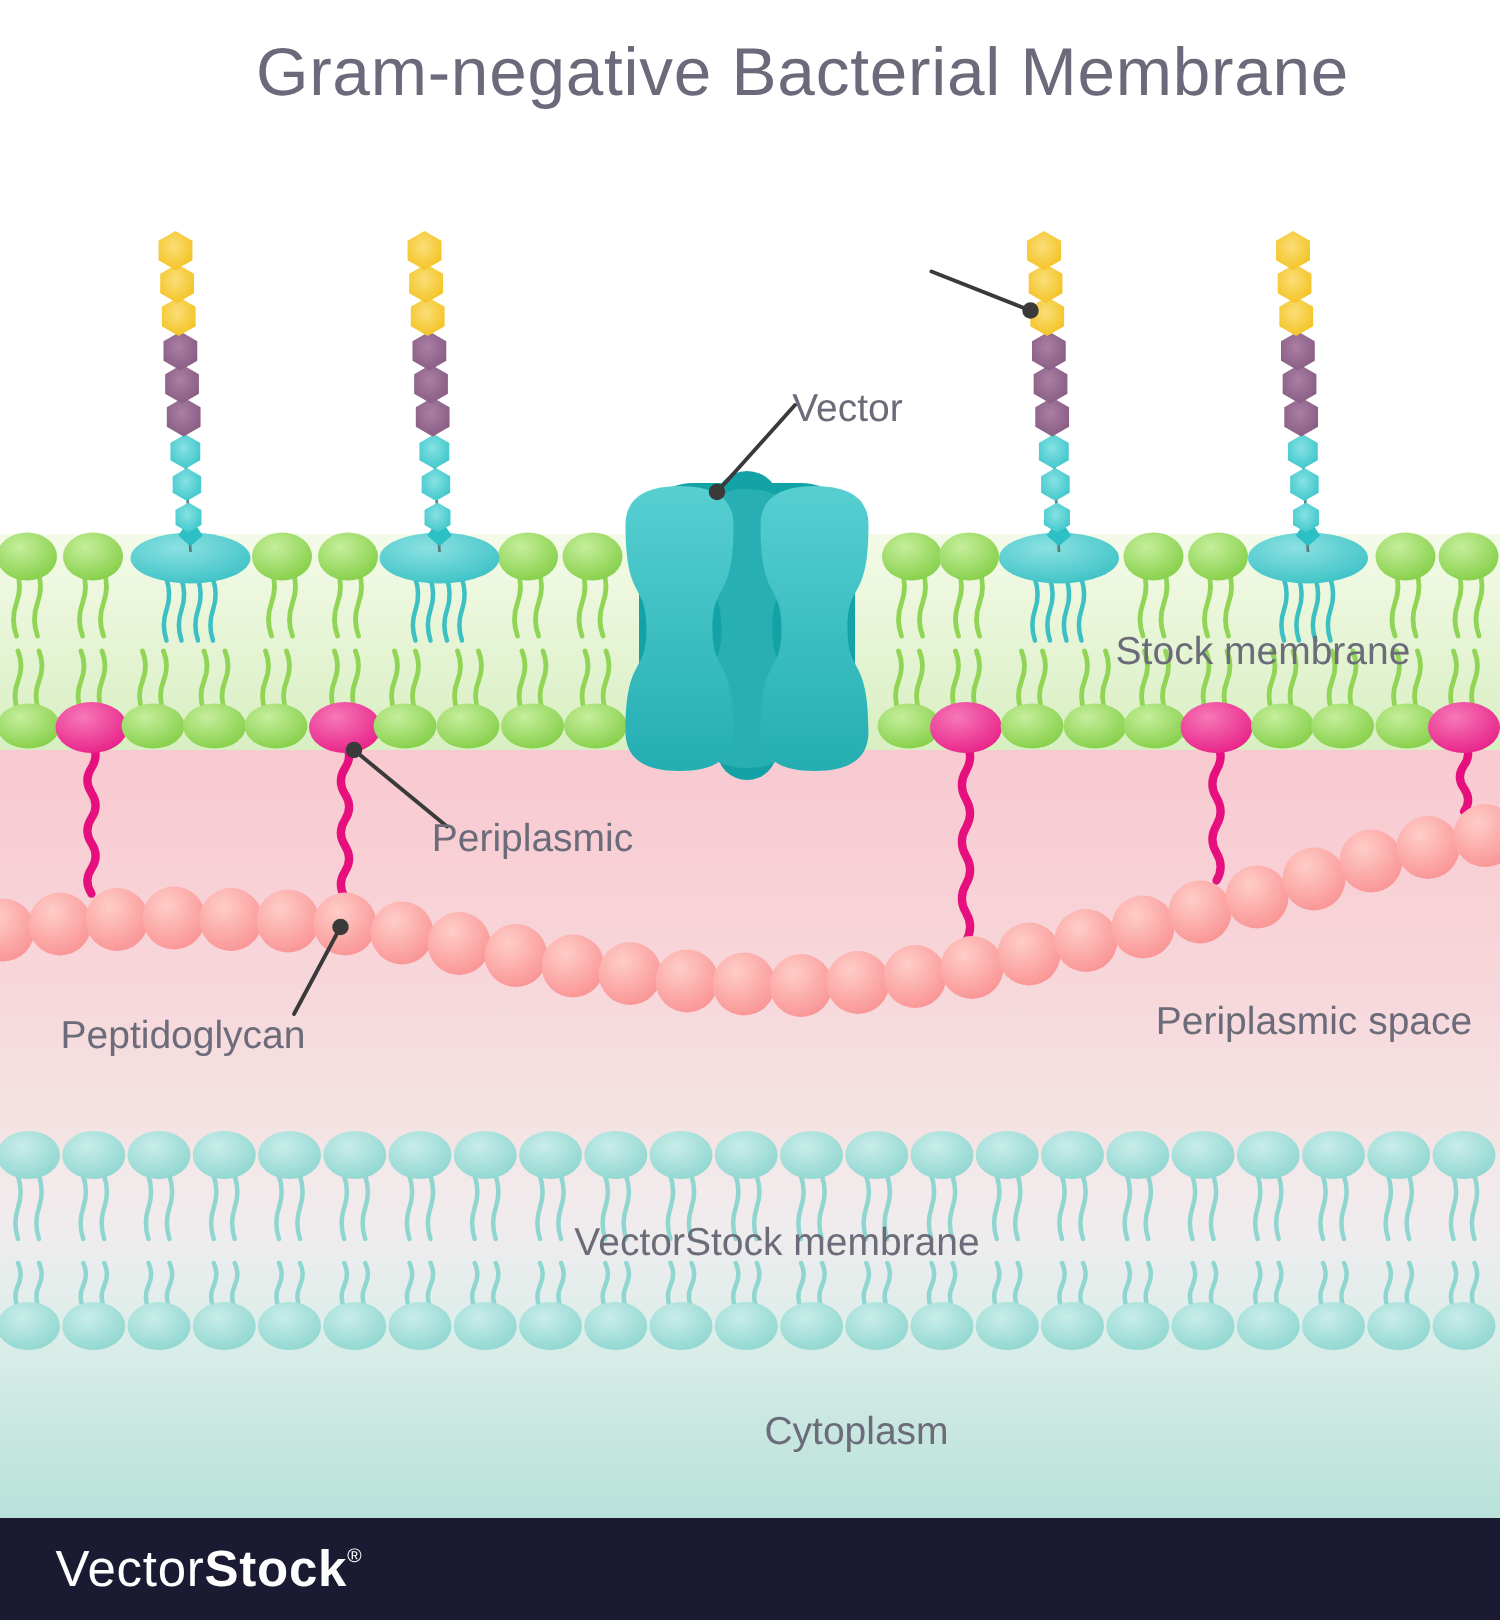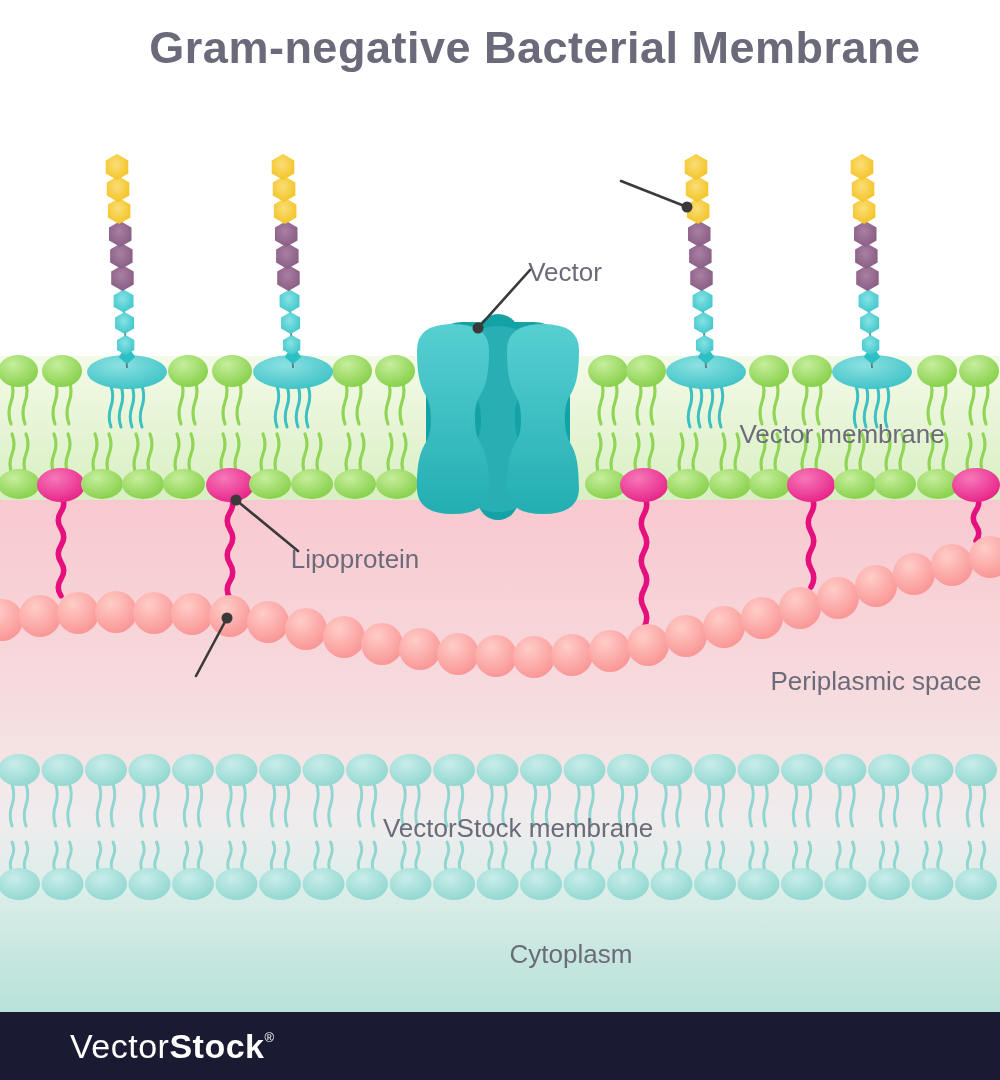--- a/index.html
+++ b/index.html
@@ -1,26 +1,26 @@
 <!DOCTYPE html>
 <html style="--c-title: #6A6A7A; --c-label: #6B6B79; --c-wmbg: #1A1A33; --c-wmtx: #FFFFFF;"><head>
 <meta charset="utf-8">
 <style>
   html,body{margin:0;padding:0;background:#fff;}
   .stage{position:relative;width:1000px;height:1080px;background:#fff;overflow:hidden;
          font-family:"Liberation Sans",sans-serif;}
   .page-title{position:absolute;top:22px;left:70px;right:0;text-align:center;
-              font-size:45px;font-weight:700;letter-spacing:.5px;color:var(--c-title,#6A6A7A);}
+              font-size:45px;font-weight:400;letter-spacing:.5px;color:var(--c-title,#6A6A7A);}
   #diagram{position:absolute;top:0;left:0;}
   .lbl{position:absolute;transform:translate(-50%,-50%);font-size:26px;
        color:var(--c-label,#6B6B79);white-space:nowrap;}
   .wm-bar{position:absolute;left:0;top:1012px;width:1000px;height:68px;
           background:var(--c-wmbg,#1A1A33);color:var(--c-wmtx,#FFFFFF);
           display:flex;align-items:center;justify-content:space-between;
-          padding:0 28px 0 70px;box-sizing:border-box;}
+          padding:0 28px 0 37px;box-sizing:border-box;}
   .wm-logo{font-size:34px;font-weight:300;letter-spacing:.5px;}
   .wm-logo .bold{font-weight:700;}
   .wm-reg{font-size:13px;vertical-align:16px;font-weight:400;}
   .wm-url{font-size:22px;font-weight:400;letter-spacing:.3px;}
 </style>
 </head>
 <body>
 
 <div class="stage">
 
@@ -461,22 +461,23 @@
         <line x1="530" y1="270" x2="478" y2="328" stroke="#3A3A3A" stroke-width="2.6" stroke-linecap="round"></line>
         <circle cx="478" cy="328" r="5.5" fill="#3A3A3A"></circle>
         <line x1="298" y1="551" x2="236" y2="500" stroke="#3A3A3A" stroke-width="2.6" stroke-linecap="round"></line>
         <circle cx="236" cy="500" r="5.5" fill="#3A3A3A"></circle>
         <line x1="196" y1="676" x2="227" y2="618" stroke="#3A3A3A" stroke-width="2.6" stroke-linecap="round"></line>
         <circle cx="227" cy="618" r="5.5" fill="#3A3A3A"></circle>
       </g>
     </svg>
 
   <div class="lbl" style="left:565px;top:272px;">Vector</div>
-  <div class="lbl" style="left:842px;top:434px;">Vector membrane</div>
-  <div class="lbl" style="left:355px;top:559px;">Lipoprotein</div>
+  <div class="lbl" style="left:842px;top:434px;">Stock membrane</div>
+  <div class="lbl" style="left:355px;top:559px;">Periplasmic</div>
+  <div class="lbl" style="left:122px;top:690px;">Peptidoglycan</div>
   <div class="lbl" style="left:876px;top:681px;">Periplasmic space</div>
   <div class="lbl" style="left:518px;top:828px;">VectorStock membrane</div>
   <div class="lbl" style="left:527px;top:954px;margin-left:44px;">Cytoplasm</div>
 
   <div class="wm-bar">
     <div class="wm-logo"><span>Vector</span><span class="bold">Stock</span><sup class="wm-reg">®</sup></div>
   </div>
 </div>
 
 </body></html>

